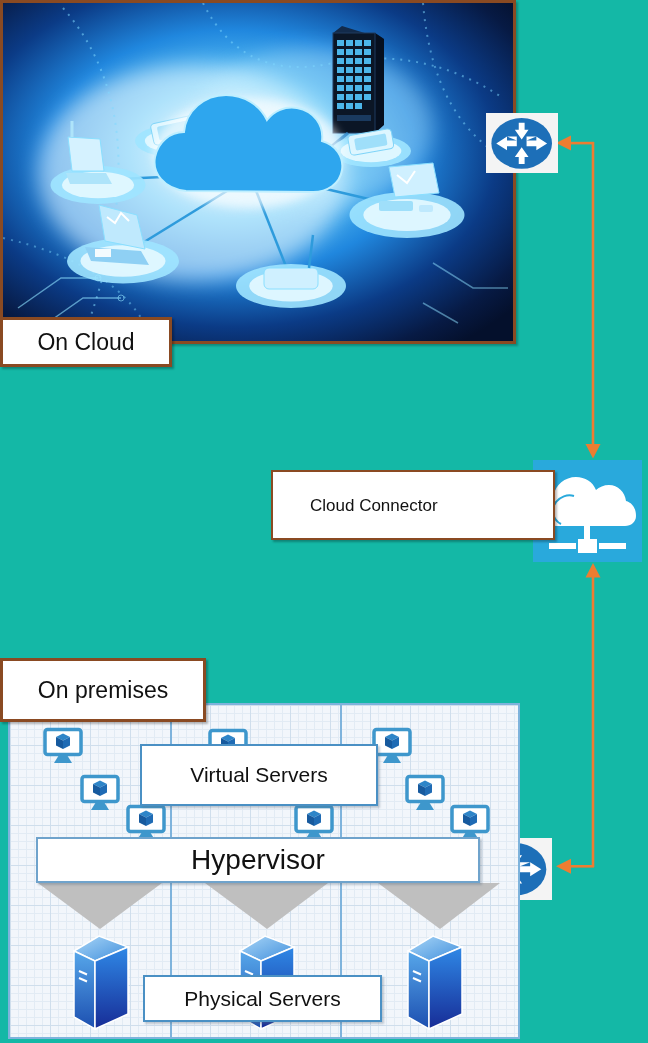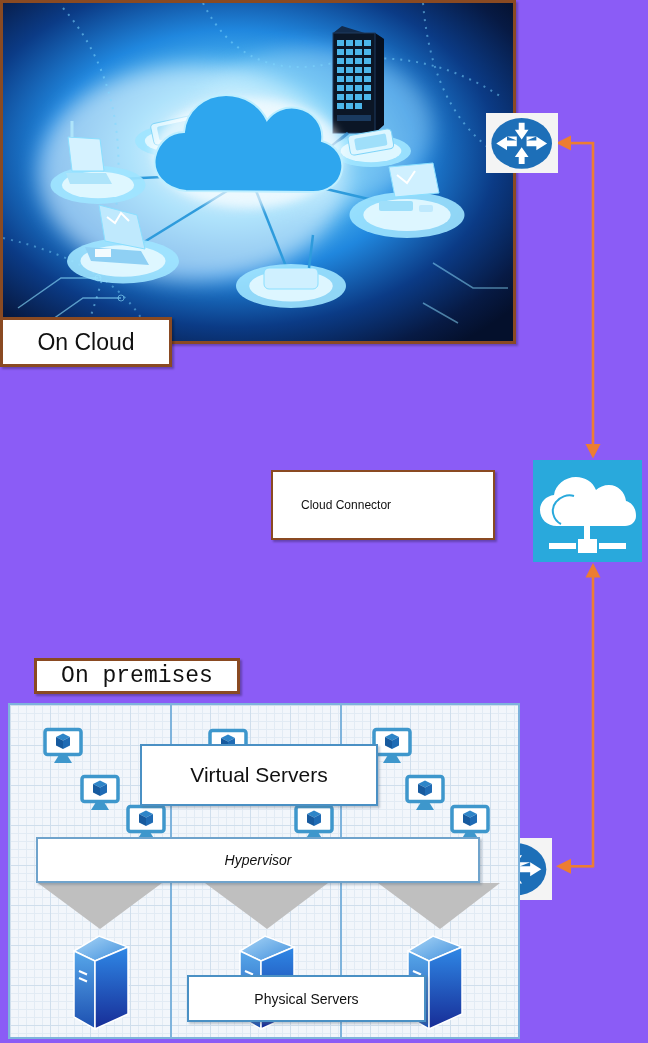--- a/index.html
+++ b/index.html
@@ -1,35 +1,35 @@
 <!DOCTYPE html>
 <html><head>
 <meta charset="utf-8">
 <style>
   html,body{margin:0;padding:0;background:#ffffff;}
   .stage{
-    position:relative;width:648px;height:1043px;overflow:hidden;background:#8b5cf6;
+    position:relative;width:648px;height:1043px;overflow:hidden;background:#14b8a6;
     font-family:"Liberation Sans", sans-serif;color:#111111;
   }
   .abs{position:absolute;}
 
   
   .cloud-photo{left:0;top:0;width:516px;height:344px;border:3px solid #8A4A22;box-sizing:border-box;box-shadow:2px 2px 2px rgba(0,0,0,.25);}
   .cloud-photo svg{width:100%;height:100%;display:block;}
 
   
   .label-box{background:#ffffff;box-sizing:border-box;display:flex;align-items:center;justify-content:center;}
   .brown{border:2.5px solid #8A4A22;box-shadow:2px 2px 2px rgba(0,0,0,.28);}
   .blue-box{border:2.5px solid #4A90C4;box-shadow:2px 2px 2px rgba(90,110,130,.35);}
   .on-cloud{left:0;top:317px;width:172px;height:50px;border-width:3px;font-size:23px;}
-  .on-premises{left:34px;top:658px;width:206px;height:36px;border-width:3px;font-size:23px;font-family:Liberation Mono, monospace;}
-  .connector-label{left:271px;top:470px;width:224px;height:70px;flex-direction:column;align-items:flex-start;justify-content:center;padding-left:28px;font-size:12px;line-height:27px;}
+  .on-premises{left:0;top:658px;width:206px;height:64px;border-width:3px;font-size:23px;}
+  .connector-label{left:271px;top:470px;width:284px;height:70px;flex-direction:column;align-items:flex-start;justify-content:center;padding-left:37px;font-size:17px;line-height:27px;}
   .vs-box{left:140px;top:744px;width:238px;height:62px;font-size:21px;}
-  .hyp-box{left:36px;top:837px;width:444px;height:46px;border:2px solid #6FA3CC;font-size:14px;font-style:italic;}
-  .ps-box{left:143px;top:975px;width:239px;height:47px;font-size:14px;margin-left:44px;}
+  .hyp-box{left:36px;top:837px;width:444px;height:46px;border:2px solid #6FA3CC;font-size:28px;}
+  .ps-box{left:143px;top:975px;width:239px;height:47px;font-size:21px;}
 
   
   .router{background:#F4F4F4;display:flex;align-items:center;justify-content:center;}
   .router-top{left:486px;top:113px;width:72px;height:60px;}
   .router-bottom{left:477px;top:838px;width:75px;height:62px;}
   .router svg{width:88%;height:88%;}
 
   
   .azure-box{left:533px;top:460px;width:109px;height:102px;background:#29A9DC;}
   .azure-box svg{width:100%;height:100%;display:block;}

